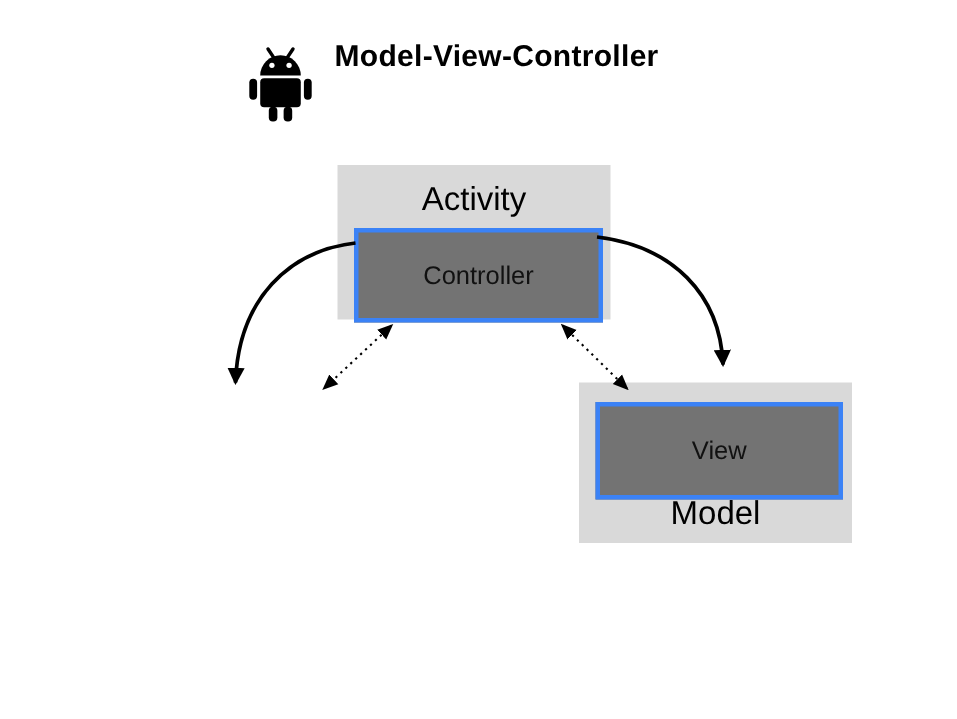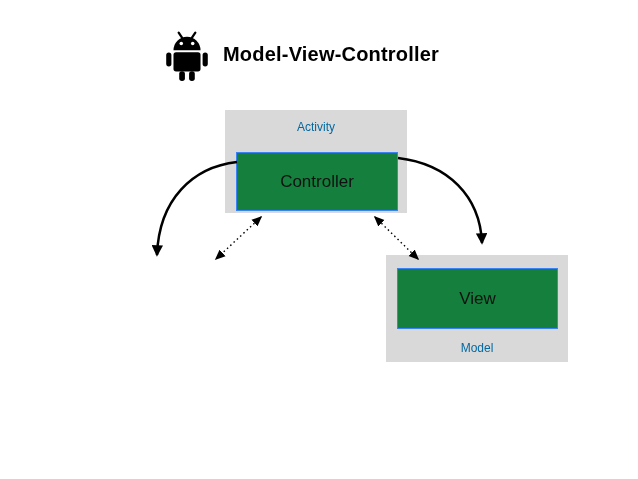--- a/index.html
+++ b/index.html
@@ -13,21 +13,21 @@
     width: 638px;
     height: 479px;
     background: #ffffff;
     overflow: hidden;
   }
   .header {
     position: absolute;
     left: 161px;
     top: 27px;
     display: flex;
-    align-items: center;
+    align-items: flex-start;
     gap: 10px;
   }
   .android-icon {
     width: 52px;
     height: 55px;
     flex: 0 0 auto;
   }
   .title {
     font-size: 20px;
     font-weight: bold;
@@ -37,27 +37,27 @@
   }
   .container-box {
     position: absolute;
     background: #d9d9d9;
   }
   .container-label {
     position: absolute;
     left: 0;
     width: 100%;
     text-align: center;
-    font-size: 12px;
-    color: #0369a1;
+    font-size: 22px;
+    color: #000000;
   }
   .node-box {
     position: absolute;
-    background: #15803d;
-    border: 1px solid #3b82f6;
+    background: #737373;
+    border: 3px solid #3b82f6;
     display: flex;
     align-items: center;
     justify-content: center;
     font-size: 17px;
     color: #111111;
   }
   #activity-box  { left: 225px; top: 110px; width: 182px; height: 103px; }
   #activity-label{ top: 10px; }
   #controller-box{ left: 236px; top: 152px; width: 160px; height: 57px; }
   #model-box     { left: 80px;  top: 267px; width: 161px; height: 59px; }

